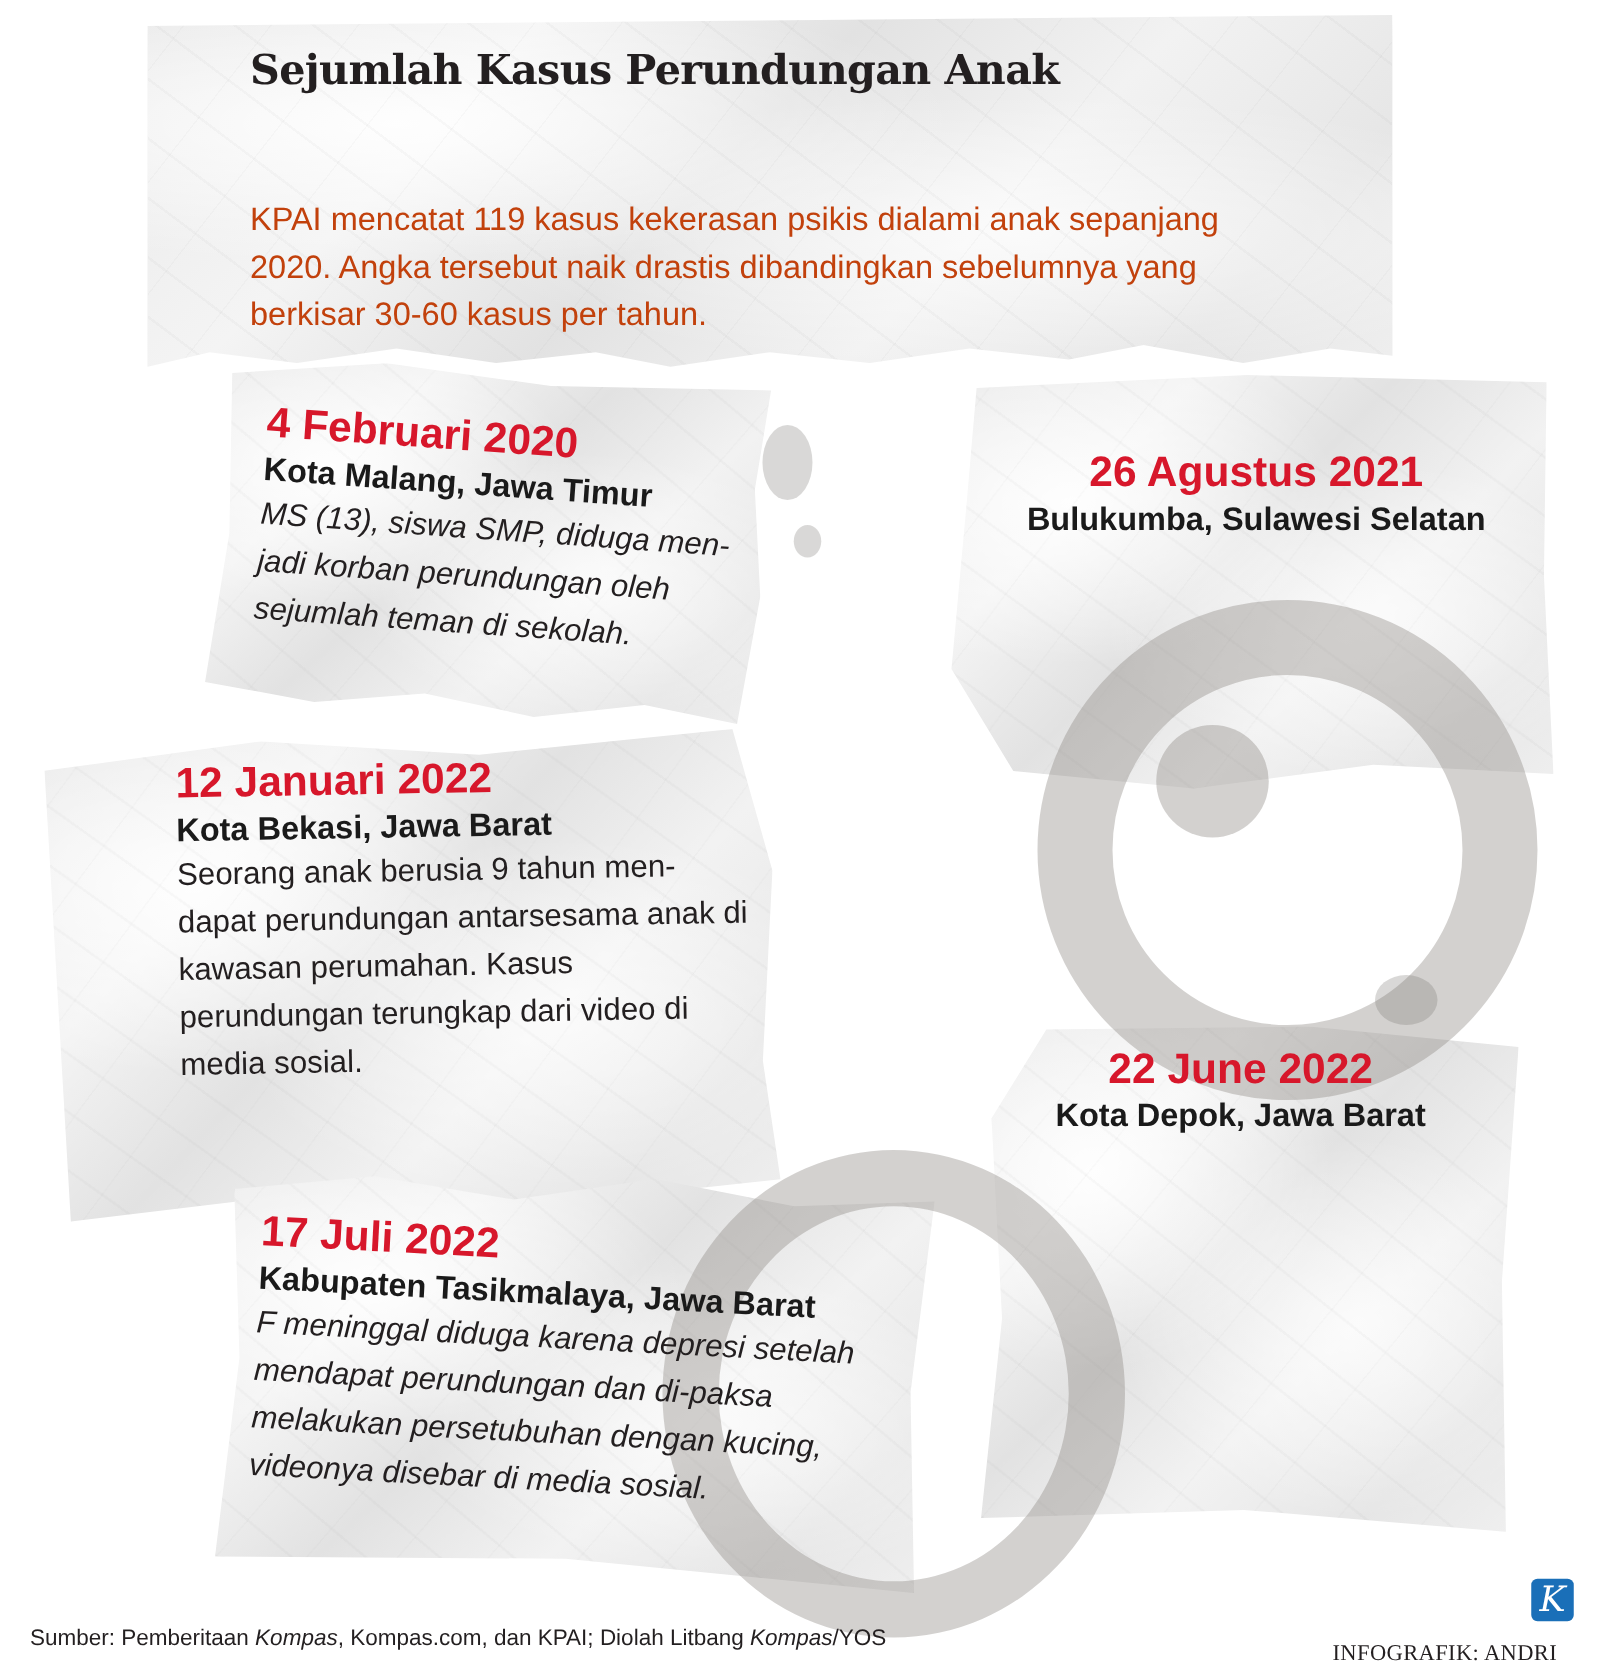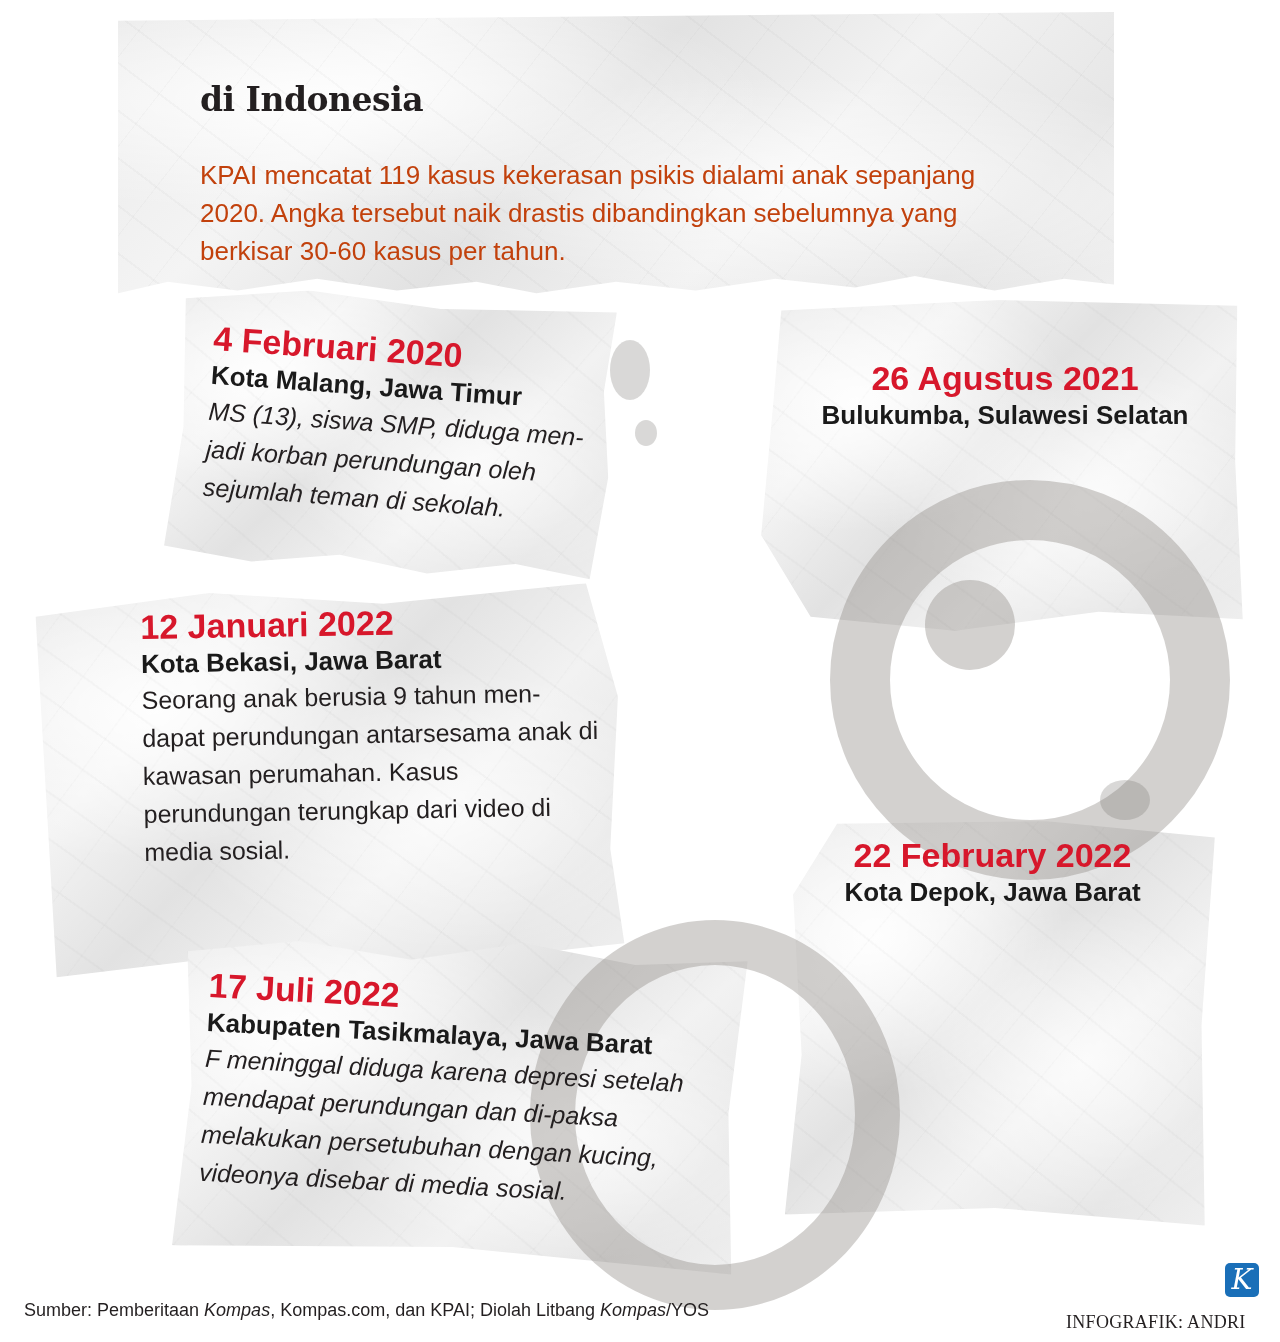--- a/index.html
+++ b/index.html
@@ -111,22 +111,21 @@
 <div class="paper p-case5"></div>
 
 <div class="shape-ring" style="left:830px;top:480px;width:280px;height:280px;"></div>
 <div class="shape-disc" style="left:925px;top:580px;width:90px;height:90px;"></div>
 <div class="shape-ring" style="left:530px;top:920px;width:280px;height:300px;border-width:45px;"></div>
 <div class="stain" style="left:610px;top:340px;width:40px;height:60px;"></div>
 <div class="stain" style="left:635px;top:420px;width:22px;height:26px;"></div>
 <div class="stain" style="left:1100px;top:780px;width:50px;height:40px;"></div>
 
 <h1 class="title">
-  <br>
-  <span>di Indonesia</span>
+  <span>Sejumlah Kasus Perundungan Anak</span><br>
 </h1>
 <div class="intro">KPAI mencatat 119 kasus kekerasan psikis dialami anak sepanjang 2020. Angka tersebut naik drastis dibandingkan sebelumnya yang berkisar 30-60 kasus per tahun.</div>
 
 <div class="text-layer case c1">
   <div class="date">4 Februari 2020</div>
   <div class="loc">Kota Malang, Jawa Timur</div>
   <div class="desc">MS (13), siswa SMP, diduga men-jadi korban perundungan oleh sejumlah teman di sekolah.</div>
 </div>
 
 <div class="text-layer case c2 right">
@@ -134,21 +133,21 @@
   <div class="loc">Bulukumba, Sulawesi Selatan</div>
 </div>
 
 <div class="text-layer case c3">
   <div class="date">12 Januari 2022</div>
   <div class="loc">Kota Bekasi, Jawa Barat</div>
   <div class="desc">Seorang anak berusia 9 tahun men-dapat perundungan antarsesama anak di kawasan perumahan. Kasus perundungan terungkap dari video di media sosial.</div>
 </div>
 
 <div class="text-layer case c4 right">
-  <div class="date">22 February 2022</div>
+  <div class="date">22 June 2022</div>
   <div class="loc">Kota Depok, Jawa Barat</div>
 </div>
 
 <div class="text-layer case c5">
   <div class="date">17 Juli 2022</div>
   <div class="loc">Kabupaten Tasikmalaya, Jawa Barat</div>
   <div class="desc">F meninggal diduga karena depresi setelah mendapat perundungan dan di-paksa melakukan persetubuhan dengan kucing, videonya disebar di media sosial.</div>
 </div>
 
 <div class="source">

